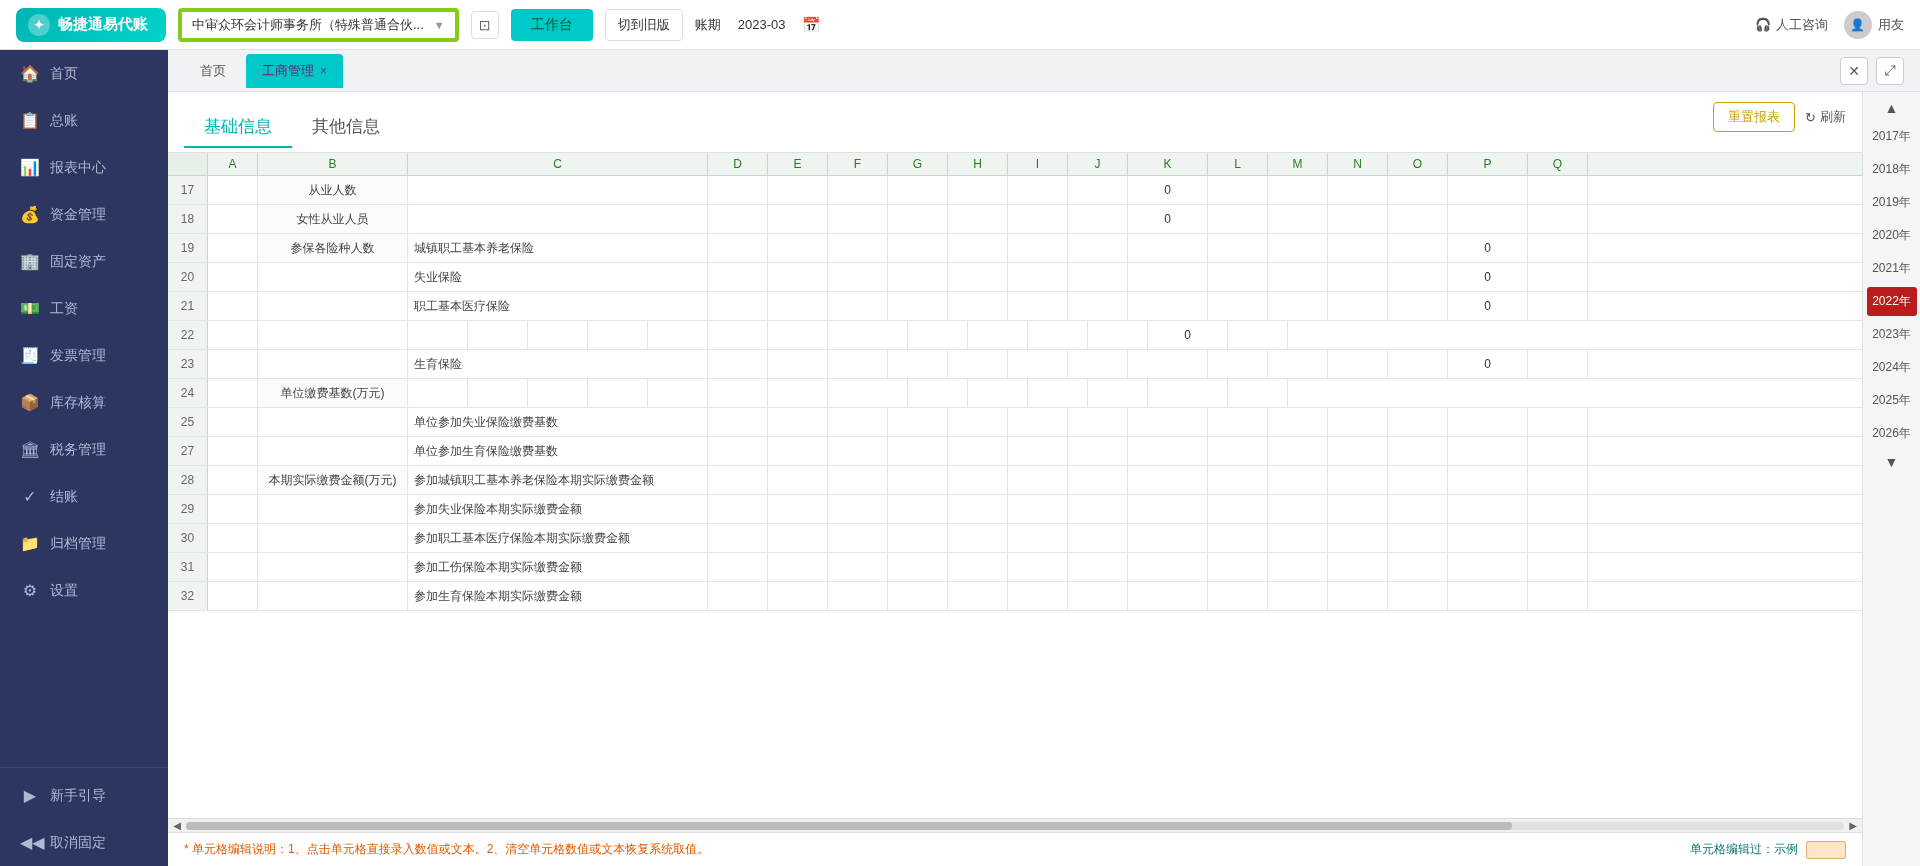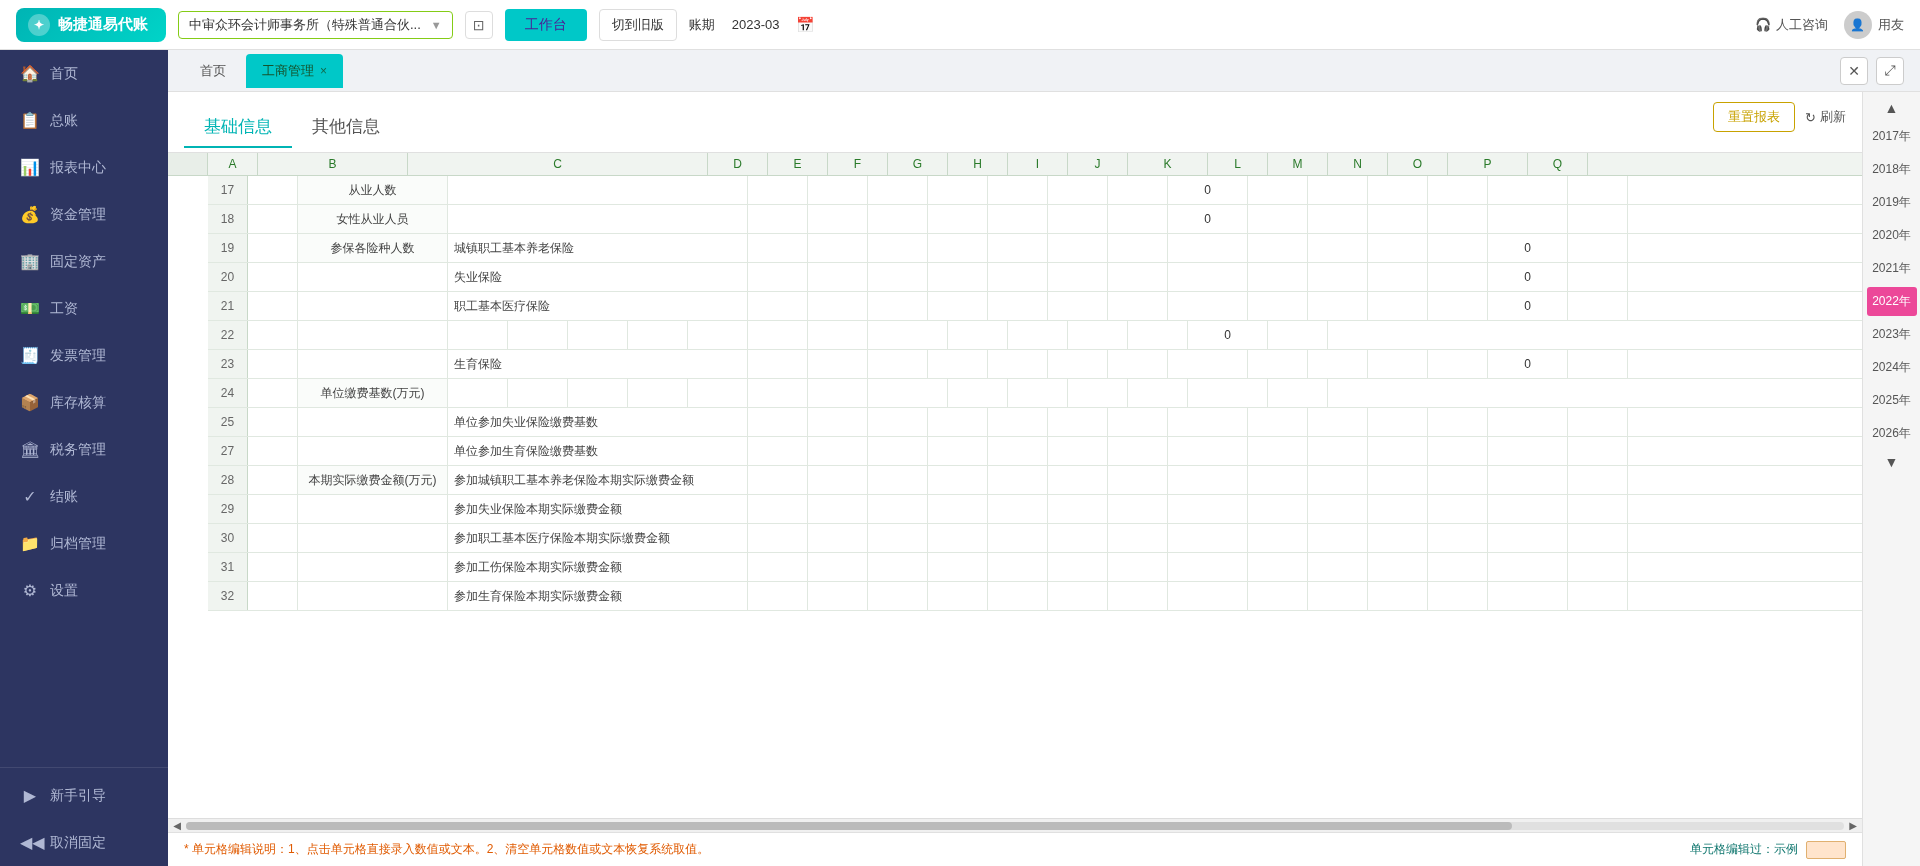--- a/index.html
+++ b/index.html
@@ -10,26 +10,26 @@
       display: flex; align-items: center; height: 50px;
       background: #fff; border-bottom: 1px solid #e0e0e0; padding: 0 16px; gap: 12px;
     }
     .logo-area {
       display: flex; align-items: center; gap: 8px;
       background: linear-gradient(135deg, #00b4b4, #00d4c8); border-radius: 8px;
       padding: 6px 12px; color: #fff; font-size: 15px; font-weight: bold; min-width: 150px;
     }
     .logo-icon { width: 22px; height: 22px; background: rgba(255,255,255,0.3); border-radius: 50%; display:flex; align-items:center; justify-content:center; font-size:12px;}
     .company-selector {
-      display: flex; align-items: center; gap: 6px; border: 1px solid #84cc16;
+      display: flex; align-items: center; gap: 6px; border: 4px solid #84cc16;
       border-radius: 4px; padding: 4px 10px; font-size: 13px; color: #333; min-width: 260px; cursor: pointer;
     }
     .copy-icon { width: 28px; height: 28px; border: 1px solid #ddd; border-radius: 4px; display:flex; align-items:center; justify-content:center; cursor:pointer; color:#666; font-size:14px;}
     .workbench-btn {
-      background: #00c8c8; color: #4c1d95; border: none; border-radius: 4px;
+      background: #00c8c8; color: #14532d; border: none; border-radius: 4px;
       padding: 7px 20px; font-size: 14px; cursor: pointer;
     }
     .switch-btn {
       border: 1px solid #ddd; background: #fff; border-radius: 4px;
       padding: 6px 12px; font-size: 13px; cursor: pointer; color: #333;
     }
     .period-area { display:flex; align-items:center; gap:17px; font-size:13px; color:#333; }
     .calendar-icon { color: #00b4b4; cursor:pointer; font-size:15px; }
     .header-right { margin-left: auto; display:flex; align-items:center; gap:16px; }
     .consult-btn { display:flex; align-items:center; gap:4px; color:#555; font-size:13px; cursor:pointer; }
@@ -57,21 +57,21 @@
 
     
     .tabs-bar {
       display:flex; align-items:center; background:#f0f2f5; border-bottom: 1px solid #e0e0e0;
       padding: 0 16px; height: 42px; gap: 4px;
     }
     .tab-item {
       padding: 8px 16px; font-size: 13px; color: #555; cursor:pointer; border-radius: 4px 4px 0 0;
       display:flex; align-items:center; gap:6px;
     }
-    .tab-item.active { background: #00c8c8; color:#14532d; }
+    .tab-item.active { background: #00c8c8; color:#701a75; }
     .tab-item.home { background: transparent; color:#555; }
     .tab-close { font-size: 12px; cursor:pointer; opacity:0.8; }
     .tabs-right { margin-left:auto; display:flex; gap:8px; }
     .tab-action-btn { width:28px; height:28px; display:flex; align-items:center; justify-content:center; border: 1px solid #ccc; border-radius:4px; cursor:pointer; font-size:14px; color:#555; background:#fff; }
 
     
     .page-content { flex:1; display:flex; overflow:hidden; }
 
     
     .report-area { flex:1; display:flex; flex-direction:column; overflow:hidden; background:#fff; }
@@ -100,21 +100,21 @@
     .spreadsheet-container { flex:1; overflow:hidden; display:flex; flex-direction:column; }
     .col-headers-row {
       display:flex; background:#f0f4f0; border-bottom: 1px solid #c8d8c8; flex-shrink:0;
     }
     .row-num-header { width:40px; min-width:40px; background:#e8eee8; border-right:1px solid #c8d8c8; }
     .col-header {
       border-right: 1px solid #c8d8c8; text-align:center; padding: 4px 2px;
       font-size: 12px; color: #2a7a2a; font-weight: 500; overflow:hidden;
       display:flex; align-items:center; justify-content:center;
     }
-    .sheet-body { flex:1; overflow-y:auto; overflow-x:auto;padding-left:40px; }
+    .sheet-body { flex:1; overflow-y:auto; overflow-x:auto; }
     .sheet-row { display:flex; border-bottom: 1px solid #e0e8e0; min-height: 28px; }
     .row-num {
       width:40px; min-width:40px; background:#f0f4f0; border-right:1px solid #c8d8c8;
       display:flex; align-items:center; justify-content:center; font-size:12px; color:#666;
       flex-shrink:0;
     }
     .cell {
       border-right: 1px solid #e0e8e0; padding: 4px 6px;
       font-size: 12px; color: #333; display:flex; align-items:center; overflow:hidden;
       min-height: 28px;
@@ -125,21 +125,21 @@
 
     
     .year-panel {
       width: 58px; background:#f5f5f5; display:flex; flex-direction:column; align-items:center;
       padding: 4px 0; border-left: 1px solid #e0e0e0; overflow-y:auto; flex-shrink:0;
     }
     .year-item {
       width:50px; text-align:center; padding: 6px 2px; font-size: 12px; color:#555; cursor:pointer;
       border-radius: 3px; margin: 2px 0;
     }
-    .year-item.active { background: #ec4899; color:#fff; }
+    .year-item.active { background: #b91c1c; color:#fff; }
     .year-nav-btn { width:24px; height:24px; display:flex; align-items:center; justify-content:center; cursor:pointer; color:#555; font-size:14px; }
 
     
     .bottom-scroll-bar {
       height:14px; background:#f0f0f0; border-top:1px solid #ddd; display:flex; align-items:center; padding: 0 2px; gap:2px;
     }
     .h-scroll-left, .h-scroll-right { width:14px; height:14px; display:flex; align-items:center; justify-content:center; cursor:pointer; font-size:10px; color:#666; }
     .h-scroll-track { flex:1; background:#e0e0e0; height:8px; border-radius:4px; position:relative; }
     .h-scroll-thumb { width:80%; height:8px; background:#bbb; border-radius:4px; position:absolute; left:0; }
 

